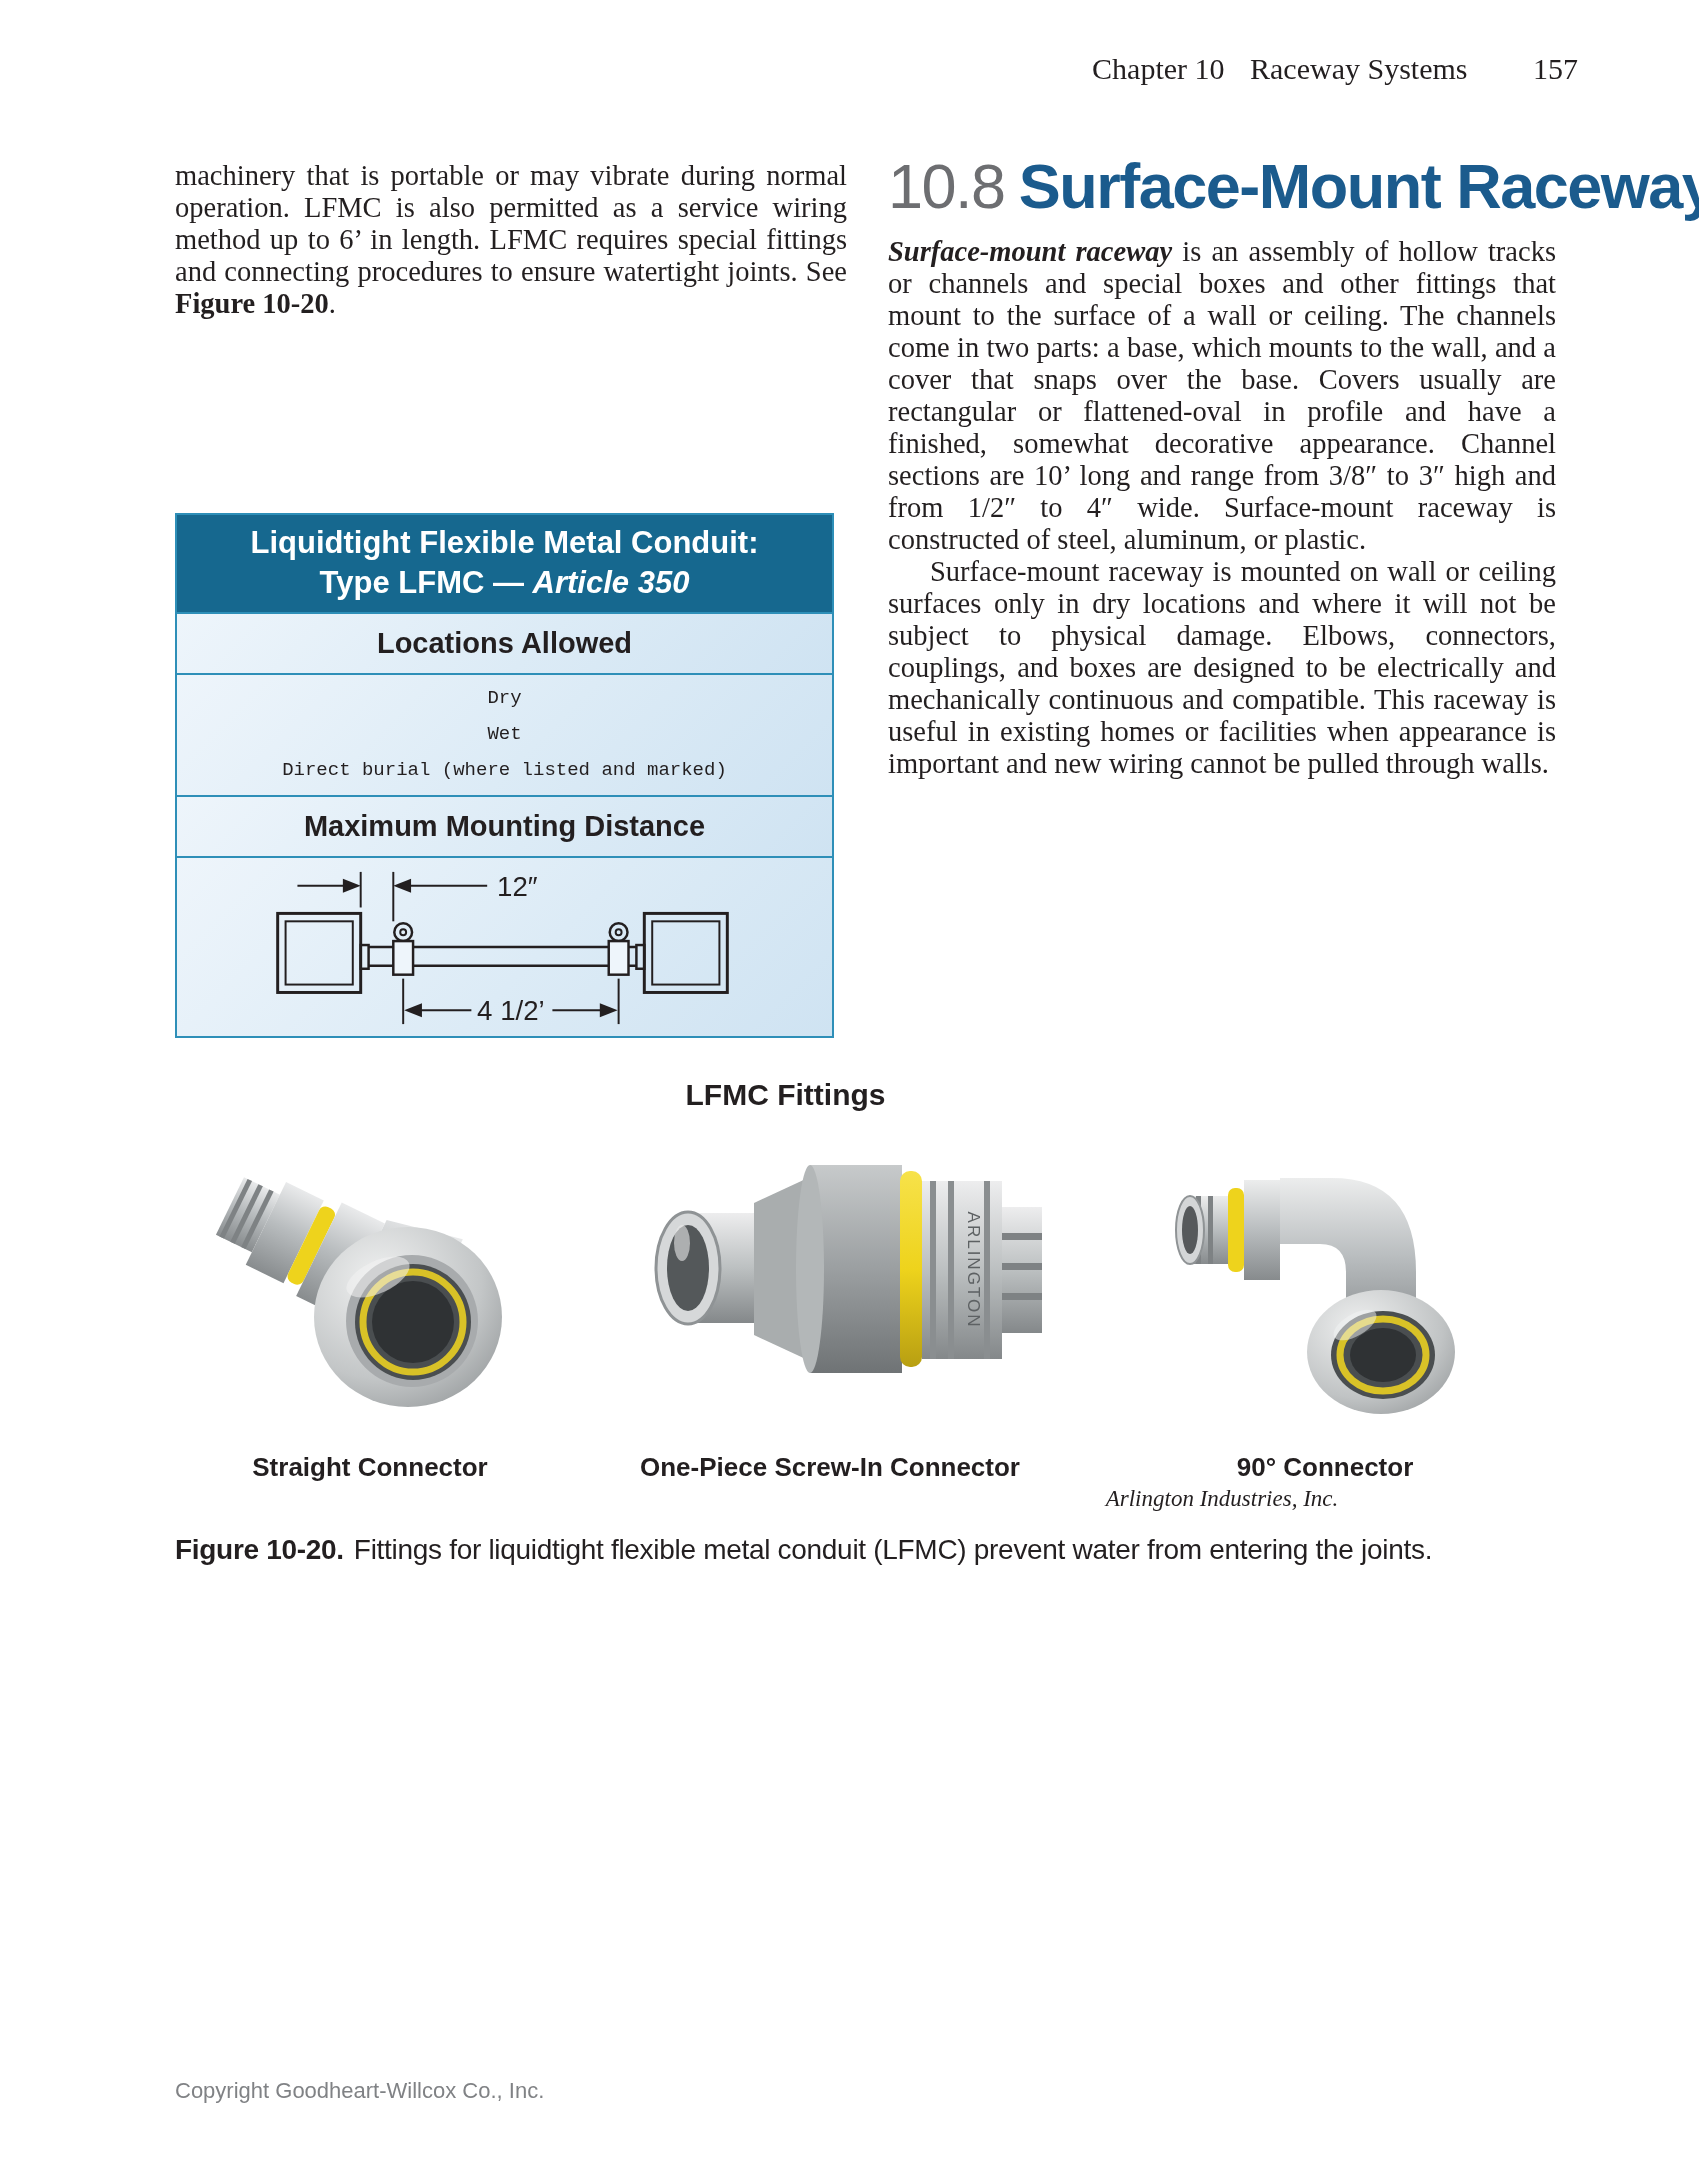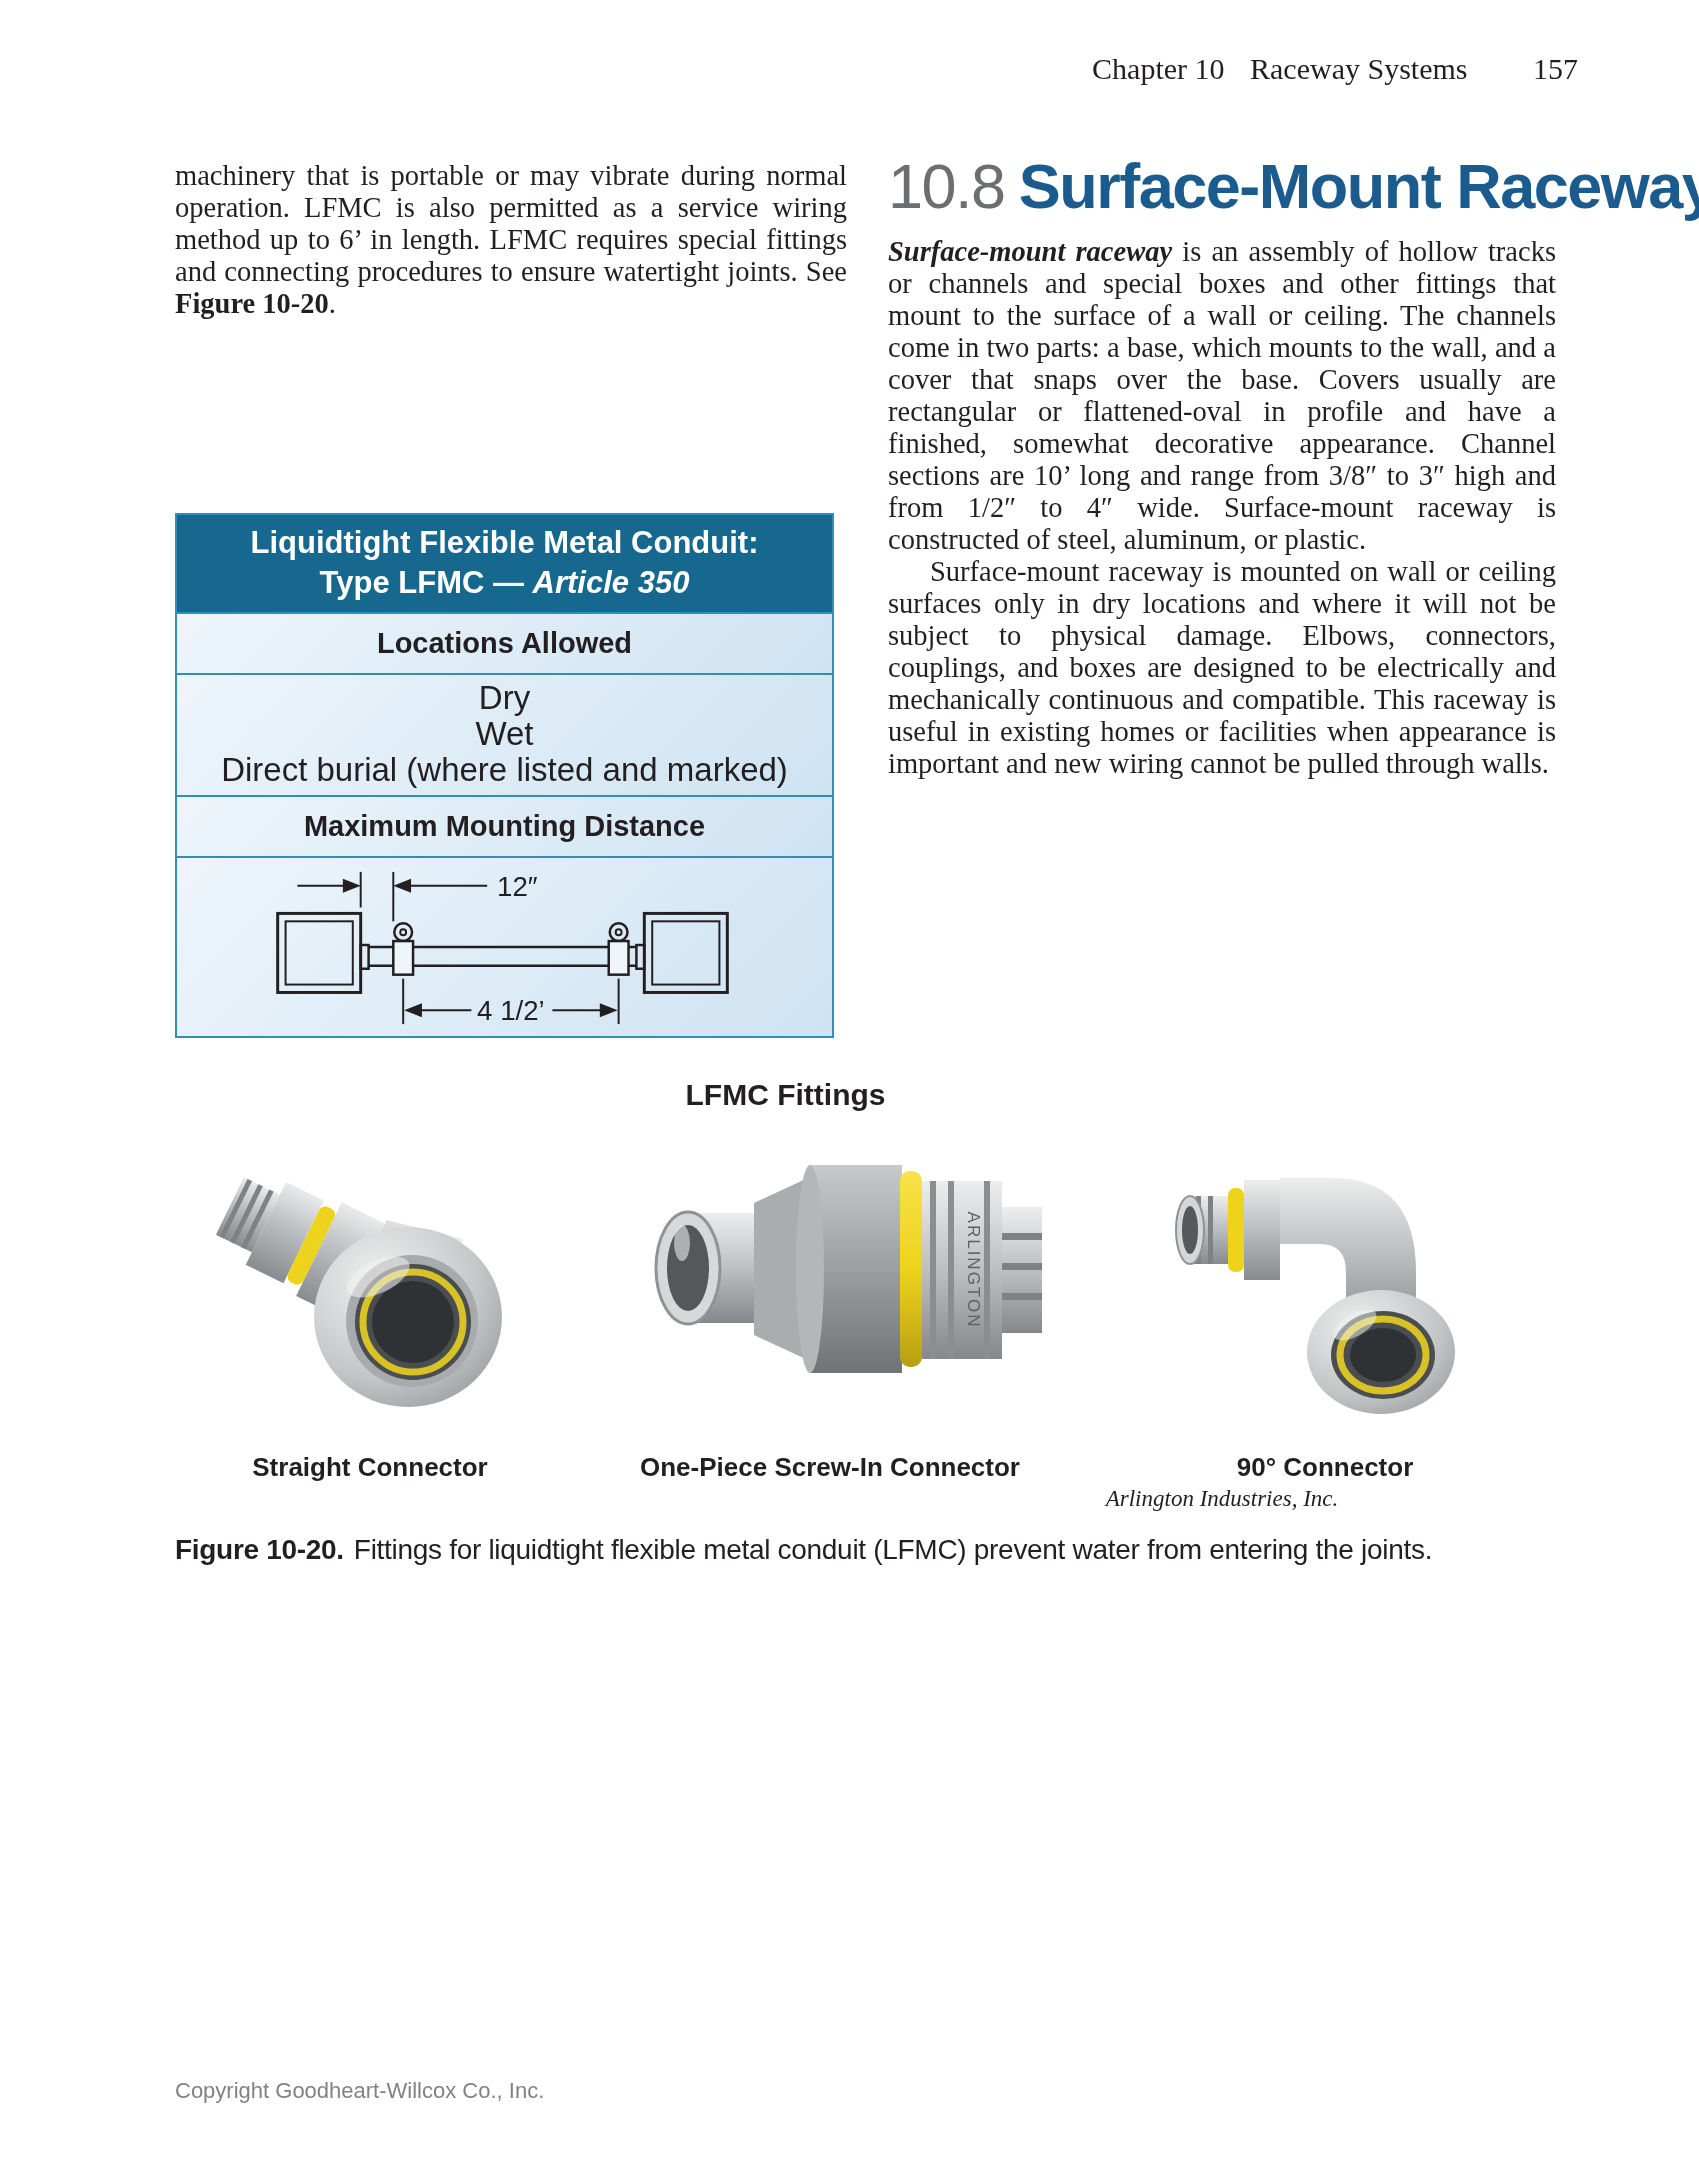--- a/index.html
+++ b/index.html
@@ -26,21 +26,21 @@
   .lead-term{font-weight:bold;font-style:italic;}
 
   
   .lfmc-table{position:absolute;left:175px;top:513px;width:655px;
         border:2px solid #2e8fb8;font-family:"Liberation Sans",sans-serif;}
   .lfmc-title{background:#16688f;color:#ffffff;font-weight:bold;font-size:31px;
         line-height:40px;text-align:center;padding:8px 6px 9px 6px;}
   .lfmc-row{border-top:2px solid #2e8fb8;text-align:center;
         background:linear-gradient(135deg,#eef5fb 0%,#dcebf6 55%,#cfe3f2 100%);}
   .lfmc-subhead{font-weight:bold;font-size:29px;padding:13px 4px;color:#231f20;}
-  .lfmc-items{font-size:33px;line-height:36px;padding:5px 4px 7px 4px;}
+  .lfmc-items{font-size:19px;line-height:36px;padding:5px 4px 7px 4px;font-family:Liberation Mono, monospace;}
   .lfmc-diagram{padding:6px 0 4px 0;}
   .lfmc-diagram svg{display:block;}
 
   
   .fig-title{position:absolute;left:0;top:1078px;width:1571px;text-align:center;
         font-family:"Liberation Sans",sans-serif;font-weight:bold;font-size:30px;}
   .photo{position:absolute;}
   .photo svg{display:block;}
   .photo-label{position:absolute;top:1452px;font-family:"Liberation Sans",sans-serif;
         font-weight:bold;font-size:26px;text-align:center;}

